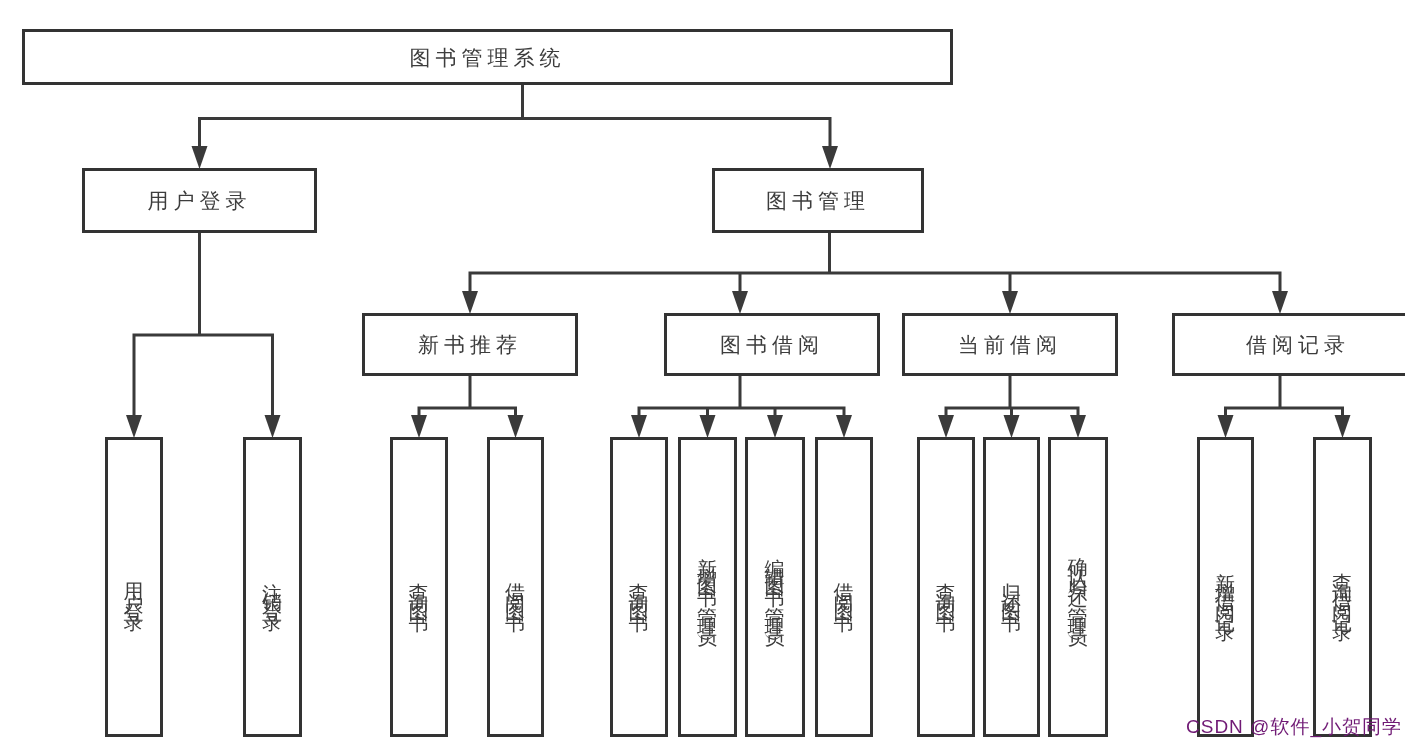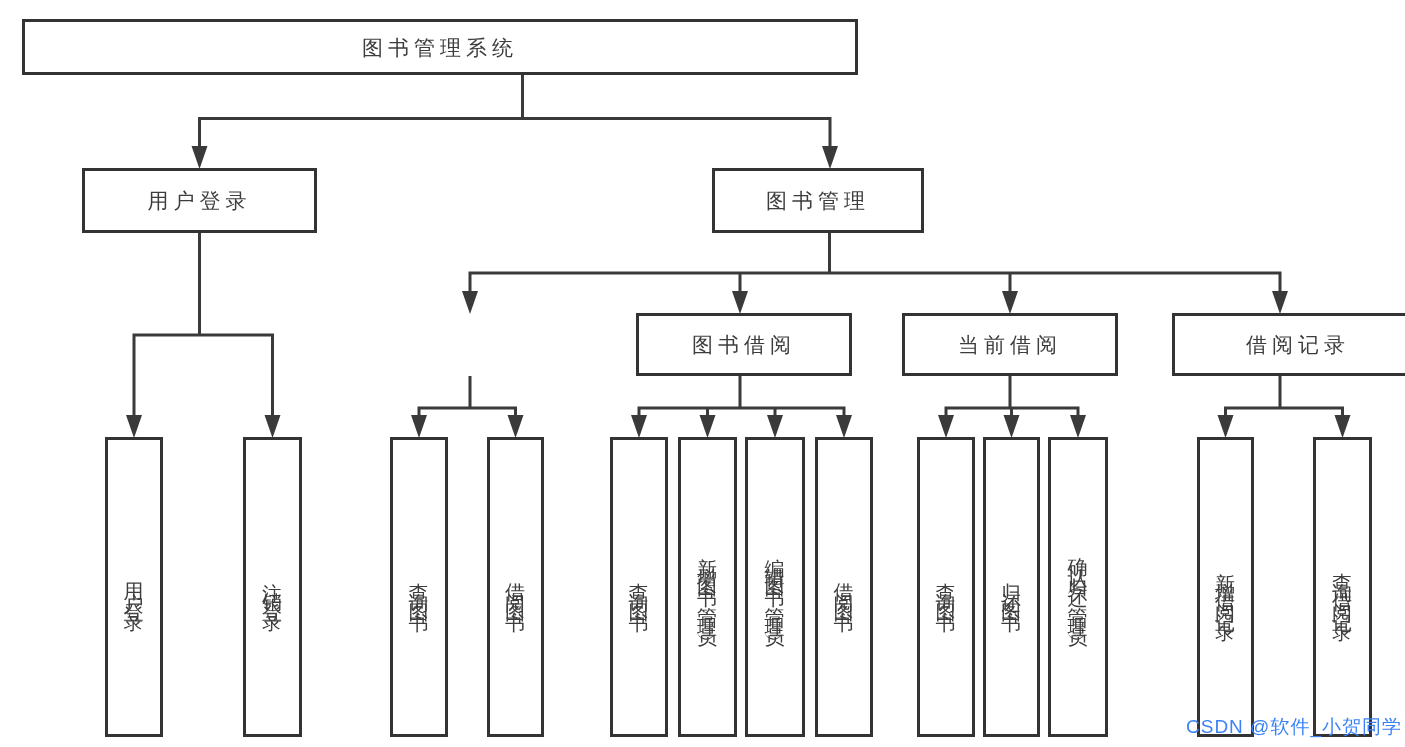--- a/index.html
+++ b/index.html
@@ -26,21 +26,21 @@
     text-orientation:mixed;
     font-size:20px;
     letter-spacing:10px;
     line-height:1;
     white-space:nowrap;
   }
   .watermark{
     position:absolute;
     z-index:3;
     font-size:19px;
-    color:#3b82f6;
+    color:#701a75;
     letter-spacing:1px;
     white-space:nowrap;
   }
 </style>
 </head>
 <body>
 
 <div class="canvas">
 
   <svg class="wires" width="1405" height="747" viewBox="0 0 1405 747">
@@ -76,32 +76,35 @@
       <polygon points="767,415 783,415 775,438"></polygon>
       <polygon points="836,415 852,415 844,438"></polygon>
       <polygon points="938,415 954,415 946,438"></polygon>
       <polygon points="1003.5,415 1019.5,415 1011.5,438"></polygon>
       <polygon points="1070,415 1086,415 1078,438"></polygon>
       <polygon points="1217.5,415 1233.5,415 1225.5,438"></polygon>
       <polygon points="1334.5,415 1350.5,415 1342.5,438"></polygon>
     </g>
   </svg>
 
-  <div class="box h" style="left:22px;top:19px;width:836px;height:56px">
+  <div class="box h" style="left:22px;top:29px;width:931px;height:56px">
     <span class="lbl">图书管理系统</span>
   </div>
 
   <div class="box h" style="left:82px;top:168px;width:235px;height:65px">
     <span class="lbl">用户登录</span>
   </div>
   <div class="box h" style="left:712px;top:168px;width:212px;height:65px">
     <span class="lbl">图书管理</span>
   </div>
 
-  <div class="box h" style="left:636px;top:313px;width:216px;height:63px">
+  <div class="box h" style="left:362px;top:313px;width:216px;height:63px">
+    <span class="lbl">新书推荐</span>
+  </div>
+  <div class="box h" style="left:664px;top:313px;width:216px;height:63px">
     <span class="lbl">图书借阅</span>
   </div>
   <div class="box h" style="left:902px;top:313px;width:216px;height:63px">
     <span class="lbl">当前借阅</span>
   </div>
   <div class="box h" style="left:1172px;top:313px;width:252px;height:63px">
     <span class="lbl">借阅记录</span>
   </div>
 
   <div class="box v" style="left:105px;top:437px;width:58px;height:300px">

